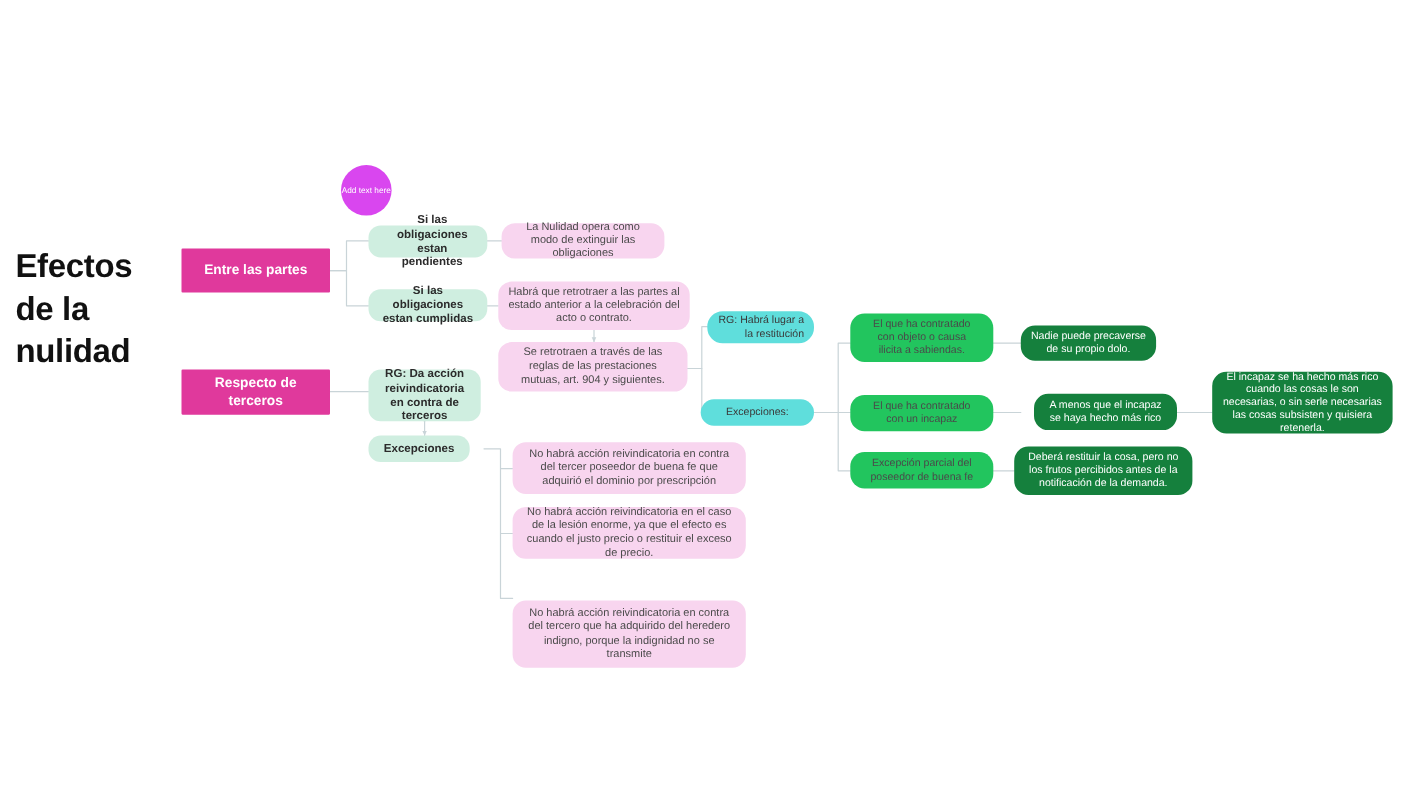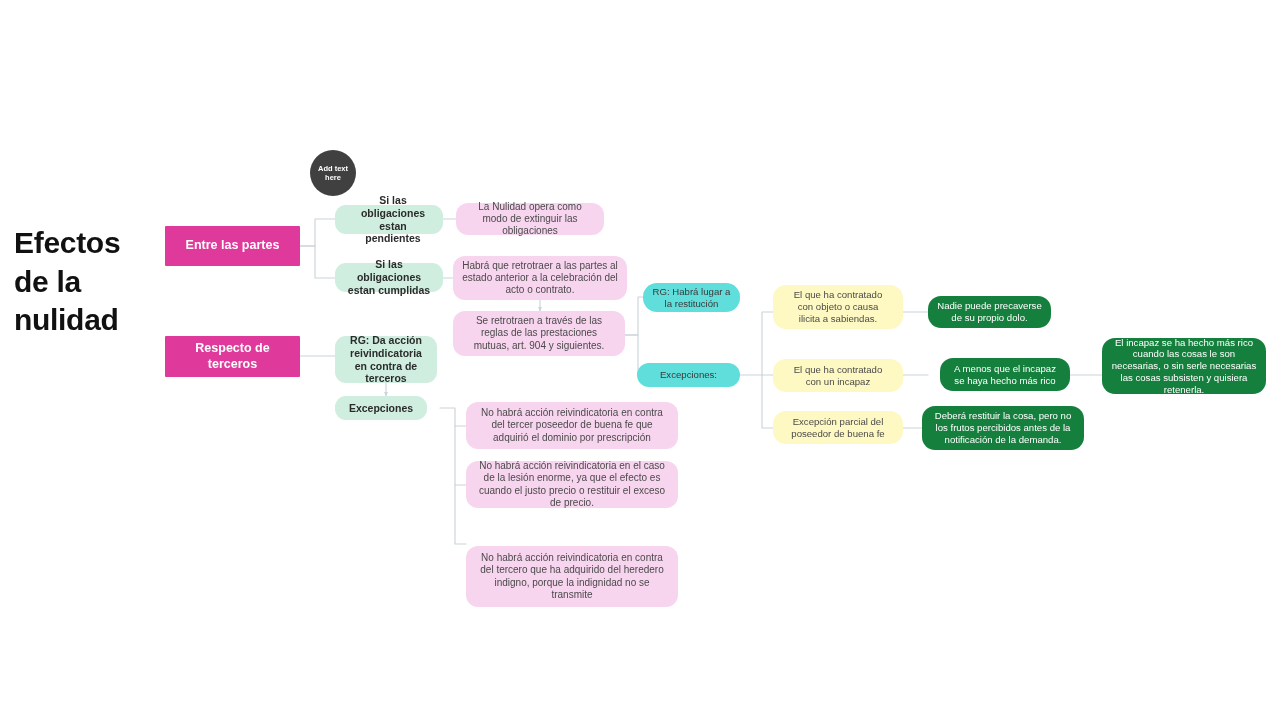--- a/index.html
+++ b/index.html
@@ -80,46 +80,47 @@
     padding: 4px 9px;
   }
 
   
   .cyan {
     background: #5FDEDC;
     color: #3a3a3a;
     font-size: 9.6px;
     border-radius: 14px;
     padding: 1px 9px;
+    text-align: right;
   }
 
   
   .pink {
-    background: #fef9c3;
+    background: #22c55e;
     color: #4a4a4a;
     font-size: 9.6px;
     border-radius: 13px;
     padding: 4px 18px;
   }
 
   
   .coral {
     background: #15803d;
     color: #ffffff;
     font-size: 9.6px;
     border-radius: 13px;
     padding: 4px 9px;
   }
 
   
   .circle-node {
-    background: #404040;
+    background: #d946ef;
     color: #ffffff;
     font-size: 7.5px;
-    font-weight: bold;
+    font-weight: normal;
     border-radius: 50%;
     line-height: 1.25;
   }
 </style>
 </head>
 <body>
 
 <div id="canvas">
 
   <svg id="links" viewBox="0 0 1280 720" xmlns="http://www.w3.org/2000/svg">

